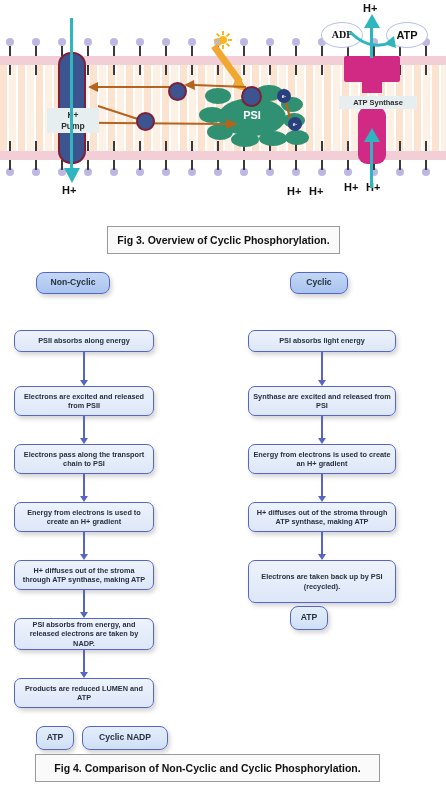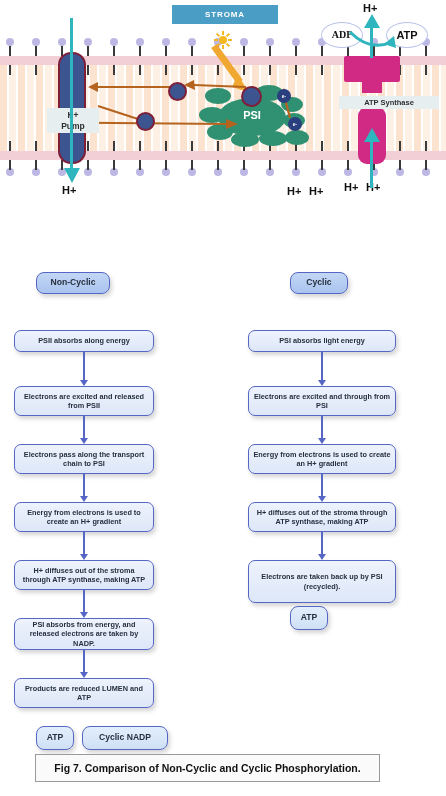--- a/index.html
+++ b/index.html
@@ -53,21 +53,21 @@
 
   
   .syn-head{position:absolute;left:344px;top:56px;width:56px;height:26px;
     background:#d02a85;border-radius:2px;z-index:6;}
   .syn-neck{position:absolute;left:362px;top:82px;width:20px;height:11px;
     background:#d02a85;z-index:6;}
   .syn-body{position:absolute;left:358px;top:107px;width:28px;height:57px;
     background:#d02a85;border-radius:9px;z-index:6;}
   .syn-lbl{position:absolute;left:339px;top:96px;width:66px;
     background:#e6eef0;color:#2e2e2e;font-size:7.5px;font-weight:600;
-    text-align:center;padding:2px 17px;z-index:7;}
+    text-align:center;padding:2px 6px;z-index:7;}
 
   
   .psi-core{position:absolute;left:218px;top:98px;width:68px;height:38px;
     background:#2f9171;border-radius:50%;z-index:5;}
   .psi-lbl{position:absolute;left:218px;top:109px;width:68px;text-align:center;
     color:#ffffff;font-size:11px;font-weight:700;z-index:7;}
   .lobe{position:absolute;background:#2f9171;border-radius:50%;z-index:4;}
 
   
   .carrier{position:absolute;border-radius:50%;background:#3c5590;
@@ -328,27 +328,27 @@
 
   <svg style="position:absolute;left:348px;top:30px;width:50px;height:26px;z-index:8;">
     <path d="M2,2 Q22,22 44,12" stroke="#2fb5bd" stroke-width="3" fill="none"></path>
     <polygon points="46,6 48,18 36,14" fill="#2fb5bd"></polygon>
   </svg>
 
   <div class="hplus" style="left:363px;top:2px;">H+</div>
   <div class="oval" style="left:321px;top:22px;width:40px;height:24px;line-height:24px;font-size:10px;font-family:Liberation Serif, serif;">ADP</div>
   <div class="oval" style="left:386px;top:22px;width:40px;height:24px;line-height:24px;font-size:11px;">ATP</div>
 
-  <div class="tag stroma">STROMA</div>
 
   <div class="hplus" style="left:287px;top:185px;">H+</div>
   <div class="hplus" style="left:309px;top:185px;">H+</div>
   <div class="hplus" style="left:344px;top:181px;">H+</div>
   <div class="hplus" style="left:366px;top:181px;">H+</div>
 
+  <div class="cap c3">Fig 3. Overview of Cyclic Phosphorylation.</div>
 </section>
 
 <section id="fig4">
   <div id="flow-left">
       <div class="node head" style="left: 36px; top: 6px; width: 74px; height: 22px;">Non-Cyclic</div>
       <div class="node" style="left: 14px; top: 64px; width: 140px; height: 22px;">PSII absorbs along energy</div>
       <div class="conn" style="left: 83.2px; top: 86px; height: 29px;"></div>
       <div class="arrow" style="left: 80px; top: 114px;"></div>
       <div class="node" style="left: 14px; top: 120px; width: 140px; height: 30px;">Electrons are excited and released from PSII</div>
       <div class="conn" style="left: 83.2px; top: 150px; height: 23px;"></div>
@@ -367,26 +367,26 @@
       <div class="arrow" style="left: 80px; top: 406px;"></div>
       <div class="node" style="left: 14px; top: 412px; width: 140px; height: 30px;">Products are reduced LUMEN and ATP</div>
       <div class="node term" style="left: 36px; top: 460px; width: 38px; height: 24px;">ATP</div>
       <div class="node term" style="left: 82px; top: 460px; width: 86px; height: 24px;">Cyclic NADP</div>
     </div>
   <div id="flow-right">
       <div class="node head" style="left: 290px; top: 6px; width: 58px; height: 22px;">Cyclic</div>
       <div class="node" style="left: 248px; top: 64px; width: 148px; height: 22px;">PSI absorbs light energy</div>
       <div class="conn" style="left: 321.2px; top: 86px; height: 29px;"></div>
       <div class="arrow" style="left: 318px; top: 114px;"></div>
-      <div class="node" style="left: 248px; top: 120px; width: 148px; height: 30px;">Electrons are excited and through from PSI</div>
+      <div class="node" style="left: 248px; top: 120px; width: 148px; height: 30px;">Synthase are excited and released from PSI</div>
       <div class="conn" style="left: 321.2px; top: 150px; height: 23px;"></div>
       <div class="arrow" style="left: 318px; top: 172px;"></div>
       <div class="node" style="left: 248px; top: 178px; width: 148px; height: 30px;">Energy from electrons is used to create an H+ gradient</div>
       <div class="conn" style="left: 321.2px; top: 208px; height: 23px;"></div>
       <div class="arrow" style="left: 318px; top: 230px;"></div>
       <div class="node" style="left: 248px; top: 236px; width: 148px; height: 30px;">H+ diffuses out of the stroma through ATP synthase, making ATP</div>
       <div class="conn" style="left: 321.2px; top: 266px; height: 23px;"></div>
       <div class="arrow" style="left: 318px; top: 288px;"></div>
       <div class="node" style="left: 248px; top: 294px; width: 148px; height: 43px;">Electrons are taken back up by PSI (recycled).</div>
       <div class="node term" style="left: 290px; top: 340px; width: 38px; height: 24px;">ATP</div>
     </div>
-  <div class="cap c4" style="top:488px;">Fig 7. Comparison of Non-Cyclic and Cyclic Phosphorylation.</div>
+  <div class="cap c4" style="top:488px;">Fig 4. Comparison of Non-Cyclic and Cyclic Phosphorylation.</div>
 </section>
 
 </body></html>

